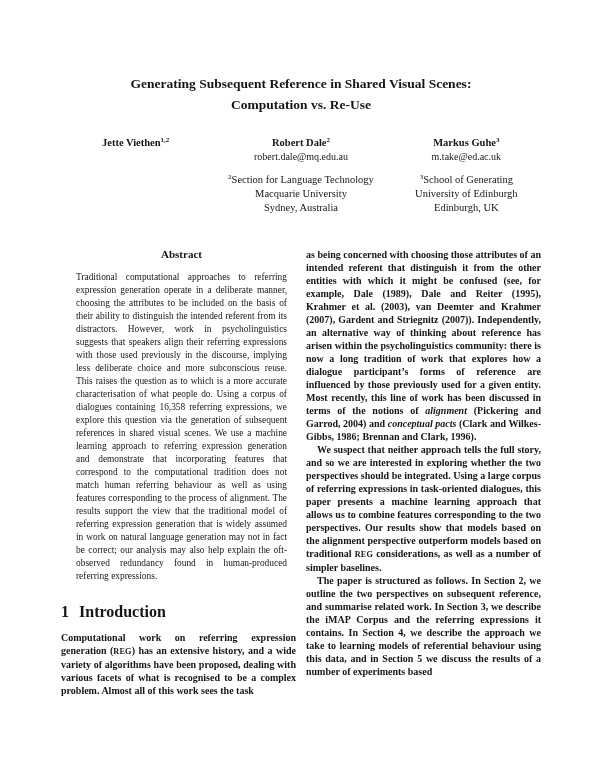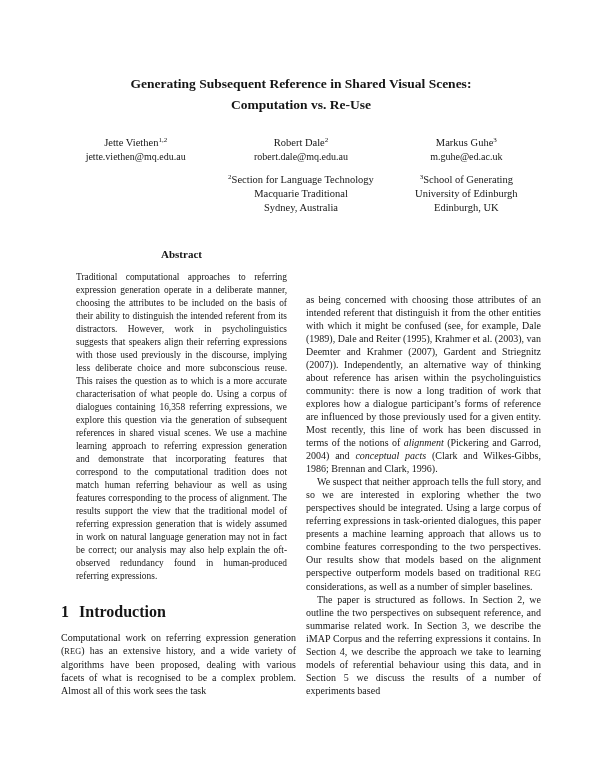--- a/index.html
+++ b/index.html
@@ -32,21 +32,21 @@
     display: flex;
     justify-content: space-between;
     align-items: flex-start;
     margin: 0 -8px 0 -8px;
   }
   .author {
     flex: 1;
     text-align: center;
   }
   .author-name {
-    font-weight: normal;
+    font-weight: bold;
     font-size: 10.5px;
     line-height: 14px;
   }
   .author-email {
     font-size: 10px;
     line-height: 13px;
   }
   .author-affil {
     margin-top: 10px;
     font-size: 10.5px;
@@ -55,21 +55,20 @@
   sup {
     font-size: 7px;
     line-height: 0;
     vertical-align: super;
   }
   
   .columns {
     display: flex;
     gap: 10px;
     margin-top: 33px;
-    align-items: flex-end;
   }
   .col {
     flex: 1;
     min-width: 0;
   }
   
   .abstract {
     margin: 0 9px 0 15px;
   }
   .abstract-heading {
@@ -94,20 +93,21 @@
   .section-heading .sec-num {
     display: inline-block;
     min-width: 18px;
   }
   .body-text {
     font-size: 10px;
     line-height: 13px;
     text-align: justify;
     margin: 0;
     hyphens: auto;
+    font-weight: bold;
   }
   .body-text + .body-text {
     margin-top: 0;
   }
   .indent {
     text-indent: 11px;
   }
   .sc {
     font-size: 0.82em;
     letter-spacing: 0.2px;
@@ -123,36 +123,35 @@
 
   <h1 class="title">
     <span>Generating Subsequent Reference in Shared Visual Scenes:</span><br>
     <span>Computation vs. Re-Use</span>
   </h1>
 
   <div class="authors">
 
     <div class="author">
       <div class="author-name"><span>Jette Viethen</span><sup>1,2</sup></div>
-      <div class="author-email">jette.viethen@mq.edu.au</div>
     </div>
 
     <div class="author">
       <div class="author-name"><span>Robert Dale</span><sup>2</sup></div>
       <div class="author-email">robert.dale@mq.edu.au</div>
       <div class="author-affil">
         <div><sup>2</sup><span>Section for Language Technology</span></div>
-        <div>Macquarie Traditional</div>
+        <div>Macquarie University</div>
         <div>Sydney, Australia</div>
       </div>
     </div>
 
     <div class="author">
       <div class="author-name"><span>Markus Guhe</span><sup>3</sup></div>
-      <div class="author-email">m.guhe@ed.ac.uk</div>
+      <div class="author-email">m.take@ed.ac.uk</div>
       <div class="author-affil">
         <div><sup>3</sup><span>School of Generating</span></div>
         <div>University of Edinburgh</div>
         <div>Edinburgh, UK</div>
       </div>
     </div>
 
   </div>
 
   <div class="columns">

